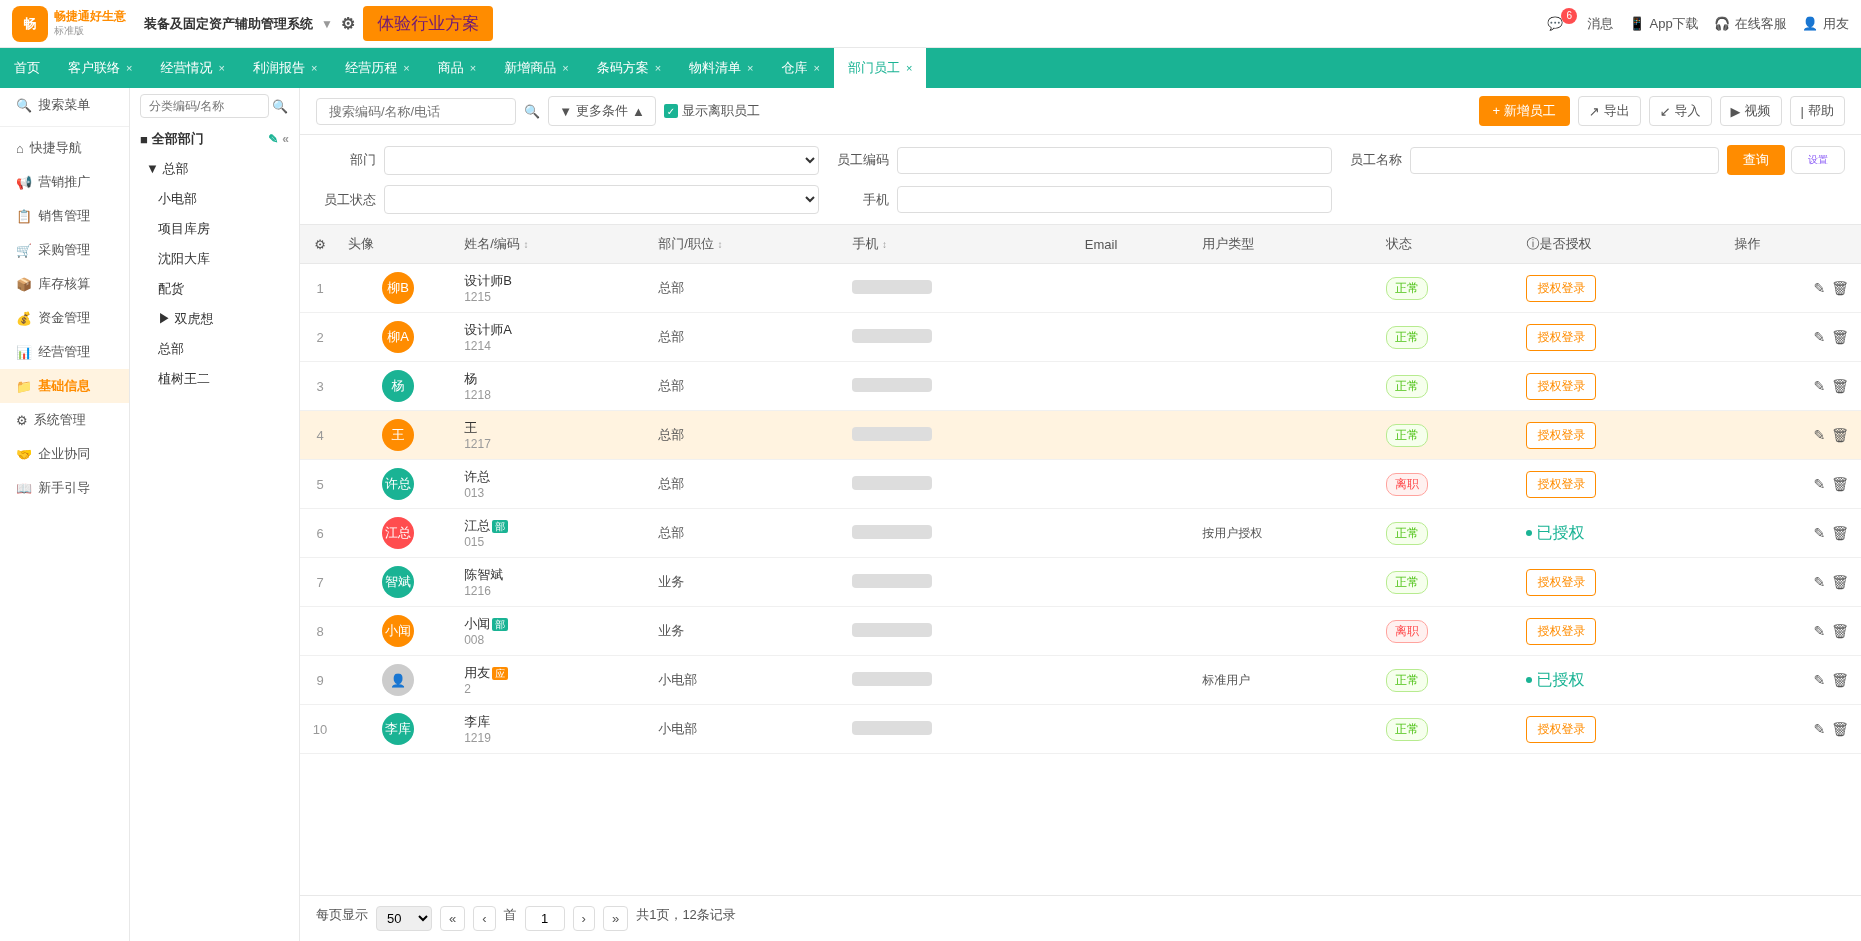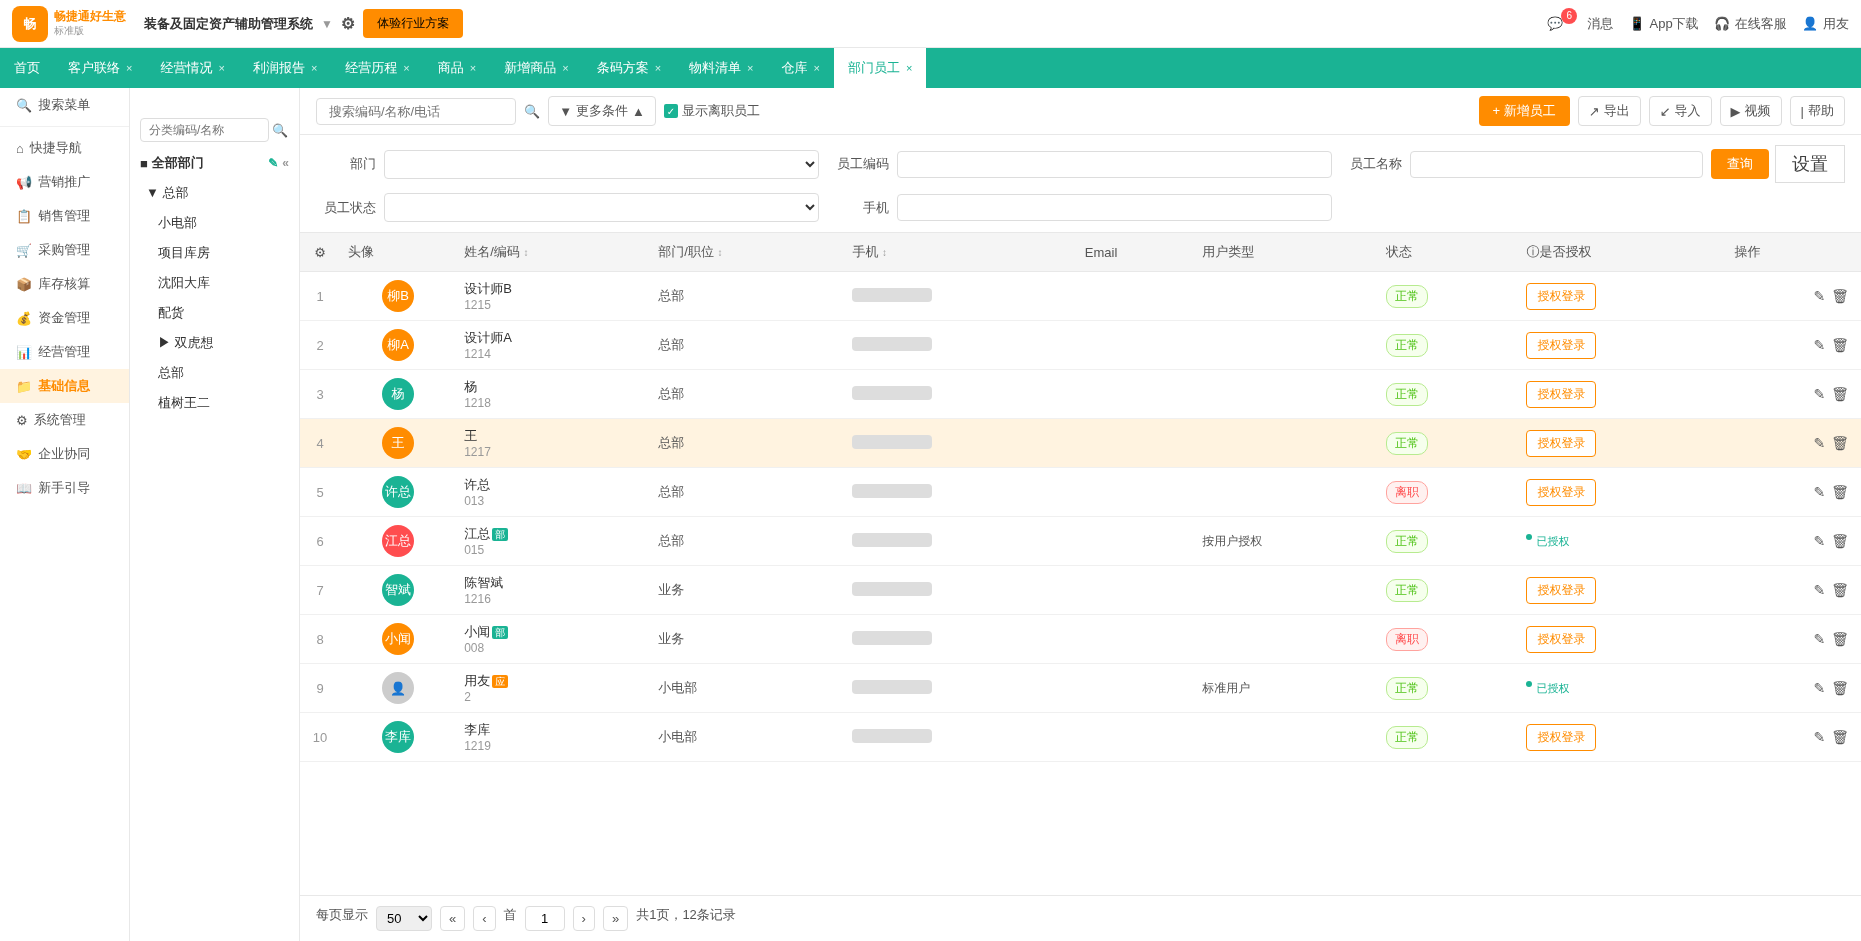--- a/index.html
+++ b/index.html
@@ -6,21 +6,21 @@
     body { background: #f5f5f5; color: #333; }
     
     
     .top-bar { display: flex; align-items: center; background: #fff; height: 48px; padding: 0 12px; border-bottom: 1px solid #e8e8e8; position: relative; z-index: 10; }
     .logo-area { display: flex; align-items: center; gap: 6px; width: 120px; }
     .logo-icon { width: 36px; height: 36px; background: #ff8c00; border-radius: 8px; display: flex; align-items: center; justify-content: center; color: #fff; font-size: 10px; font-weight: bold; }
     .logo-text { font-size: 12px; color: #ff8c00; font-weight: bold; line-height: 1.3; }
     .logo-sub { font-size: 10px; color: #999; }
     .system-title { flex: 1; display: flex; align-items: center; gap: 8px; padding-left: 12px; font-size: 14px; color: #333; font-weight: bold; }
     .system-title-dropdown { color: #999; font-size: 12px; cursor: pointer; }
-    .trial-btn { background: #ff8c00; color: #000000; border: none; padding: 6px 14px; border-radius: 4px; cursor: pointer; font-size: 12px; }
+    .trial-btn { background: #ff8c00; color: #701a75; border: none; padding: 6px 14px; border-radius: 4px; cursor: pointer; font-size: 17px; }
     .top-right { display: flex; align-items: center; gap: 16px; margin-left: auto; }
     .top-right-item { display: flex; align-items: center; gap: 4px; color: #555; cursor: pointer; font-size: 13px; }
     .badge { background: #ff4d4f; color: #fff; border-radius: 50%; width: 16px; height: 16px; font-size: 10px; display: flex; align-items: center; justify-content: center; position: relative; top: -8px; left: -6px; }
     .settings-icon { color: #555; cursor: pointer; font-size: 16px; }
 
     
     .nav-bar { background: #1ab394; display: flex; align-items: center; height: 40px; padding: 0; }
     .nav-item { padding: 0 14px; height: 40px; display: flex; align-items: center; color: #fff; cursor: pointer; font-size: 13px; white-space: nowrap; position: relative; }
     .nav-item.active { background: #fff; color: #1ab394; }
     .nav-item .close-x { margin-left: 6px; font-size: 11px; color: rgba(255,255,255,0.8); }
@@ -35,21 +35,21 @@
     .sidebar-item.active { background: #fff3e0; color: #ff8c00; font-weight: bold; }
     .sidebar-divider { border-bottom: 1px solid #f0f0f0; margin: 4px 0; }
 
     
     .content-area { flex: 1; overflow-y: auto; background: #f7f7f7; }
 
     
     .dept-employee-layout { display: flex; height: 100%; }
     
     
-    .dept-panel { width: 170px; background: #fff; border-right: 1px solid #e8e8e8; flex-shrink: 0; padding: 24px 0; }
+    .dept-panel { width: 170px; background: #fff; border-right: 1px solid #e8e8e8; flex-shrink: 0; padding: 0 0; }
     .dept-search { display: flex; align-items: center; padding: 6px 10px; gap: 4px; }
     .dept-search input { border: 1px solid #ddd; border-radius: 4px; padding: 4px 8px; font-size: 12px; width: 100%; color: #333; }
     .dept-header { display: flex; align-items: center; padding: 6px 10px; gap: 4px; font-weight: bold; color: #333; cursor: pointer; }
     .dept-header .edit-icon { margin-left: auto; color: #1ab394; font-size: 12px; }
     .dept-header .collapse-icon { font-size: 12px; color: #999; }
     .dept-tree-item { padding: 6px 16px; cursor: pointer; color: #333; font-size: 13px; }
     .dept-tree-item.indent { padding-left: 28px; }
 
     
     .employee-panel { flex: 1; padding: 0; background: #f7f7f7; overflow: hidden; display: flex; flex-direction: column; }
@@ -63,41 +63,41 @@
     .checkbox-icon { width: 14px; height: 14px; background: #1ab394; border-radius: 2px; display: flex; align-items: center; justify-content: center; color: #fff; font-size: 10px; }
 
     
     .filter-row { background: #fff; padding: 10px 16px; border-bottom: 1px solid #e8e8e8; display: grid; grid-template-columns: 1fr 1fr 1fr; gap: 10px; }
     .filter-group { display: flex; align-items: center; gap: 8px; }
     .filter-label { color: #555; font-size: 13px; white-space: nowrap; width: 60px; text-align: right; }
     .filter-input { flex: 1; border: 1px solid #ddd; border-radius: 4px; padding: 5px 10px; font-size: 13px; color: #333; }
     .filter-select { flex: 1; border: 1px solid #ddd; border-radius: 4px; padding: 5px 10px; font-size: 13px; color: #333; background: #fff; }
     .filter-actions { display: flex; gap: 6px; align-items: center; justify-content: flex-end; }
     .query-btn { background: #ff8c00; color: #fff; border: none; padding: 6px 16px; border-radius: 4px; cursor: pointer; font-size: 13px; }
-    .reset-btn { background: #fff; color: #404040; border: 1px solid #ddd; padding: 6px 16px; border-radius: 0; cursor: pointer; font-size: 18px; }
+    .reset-btn { background: #fff; color: #8b5cf6; border: 1px solid #ddd; padding: 6px 16px; border-radius: 6px; cursor: pointer; font-size: 10px; }
 
     
     .emp-table-wrap { flex: 1; overflow-y: auto; background: #fff; margin: 0; }
     table { width: 100%; border-collapse: collapse; }
     thead tr { background: #f5f5f5; }
     th { padding: 10px 8px; font-weight: normal; color: #555; text-align: left; border-bottom: 1px solid #e8e8e8; white-space: nowrap; font-size: 13px; }
     td { padding: 8px; border-bottom: 1px solid #f0f0f0; font-size: 13px; color: #333; vertical-align: middle; }
     tr.highlighted td { background: #fff3e0; }
     .row-num { text-align: center; color: #999; width: 40px; }
     .avatar { width: 32px; height: 32px; border-radius: 50%; display: flex; align-items: center; justify-content: center; color: #fff; font-size: 13px; font-weight: normal; margin: 0 auto; }
     .name-code { display: flex; flex-direction: column; }
     .name-text { font-size: 13px; color: #333; }
     .code-text { font-size: 12px; color: #999; }
     .dept-text { color: #555; }
     .phone-blur { background: #ddd; border-radius: 4px; width: 80px; height: 14px; display: inline-block; }
     .status-badge { display: inline-block; padding: 2px 8px; border-radius: 10px; font-size: 12px; }
     .status-normal { background: #f6ffed; color: #52c41a; border: 1px solid #b7eb8f; }
     .status-resigned { background: #fff1f0; color: #ff4d4f; border: 1px solid #ffa39e; }
     .auth-btn { border: 1px solid #ff8c00; color: #ff8c00; background: #fff; padding: 4px 10px; border-radius: 4px; cursor: pointer; font-size: 12px; white-space: nowrap; }
-    .auth-granted { color: #1ab394; font-size: 11px; display: flex; align-items: flex-start; gap: 4px; }
+    .auth-granted { color: #1ab394; font-size: 16px; display: flex; align-items: center; gap: 4px; }
     .auth-dot { width: 6px; height: 6px; border-radius: 50%; background: #1ab394; display: inline-block; }
     .user-type { color: #555; font-size: 12px; }
     .op-btns { display: flex; gap: 6px; }
     .op-btn { color: #555; cursor: pointer; font-size: 14px; }
     .tag-badge { background: #1ab394; color: #fff; font-size: 10px; padding: 1px 3px; border-radius: 2px; margin-left: 2px; }
     .tag-badge-orange { background: #ff8c00; color: #fff; font-size: 10px; padding: 1px 3px; border-radius: 2px; margin-left: 2px; }
 
     
     .pagination { background: #fff; padding: 10px 16px; border-top: 1px solid #e8e8e8; display: flex; gap: 8px; font-size: 13px; color: #555; }
     .page-btn { border: 1px solid #ddd; background: #fff; padding: 4px 8px; border-radius: 4px; cursor: pointer; font-size: 13px; color: #555; }

